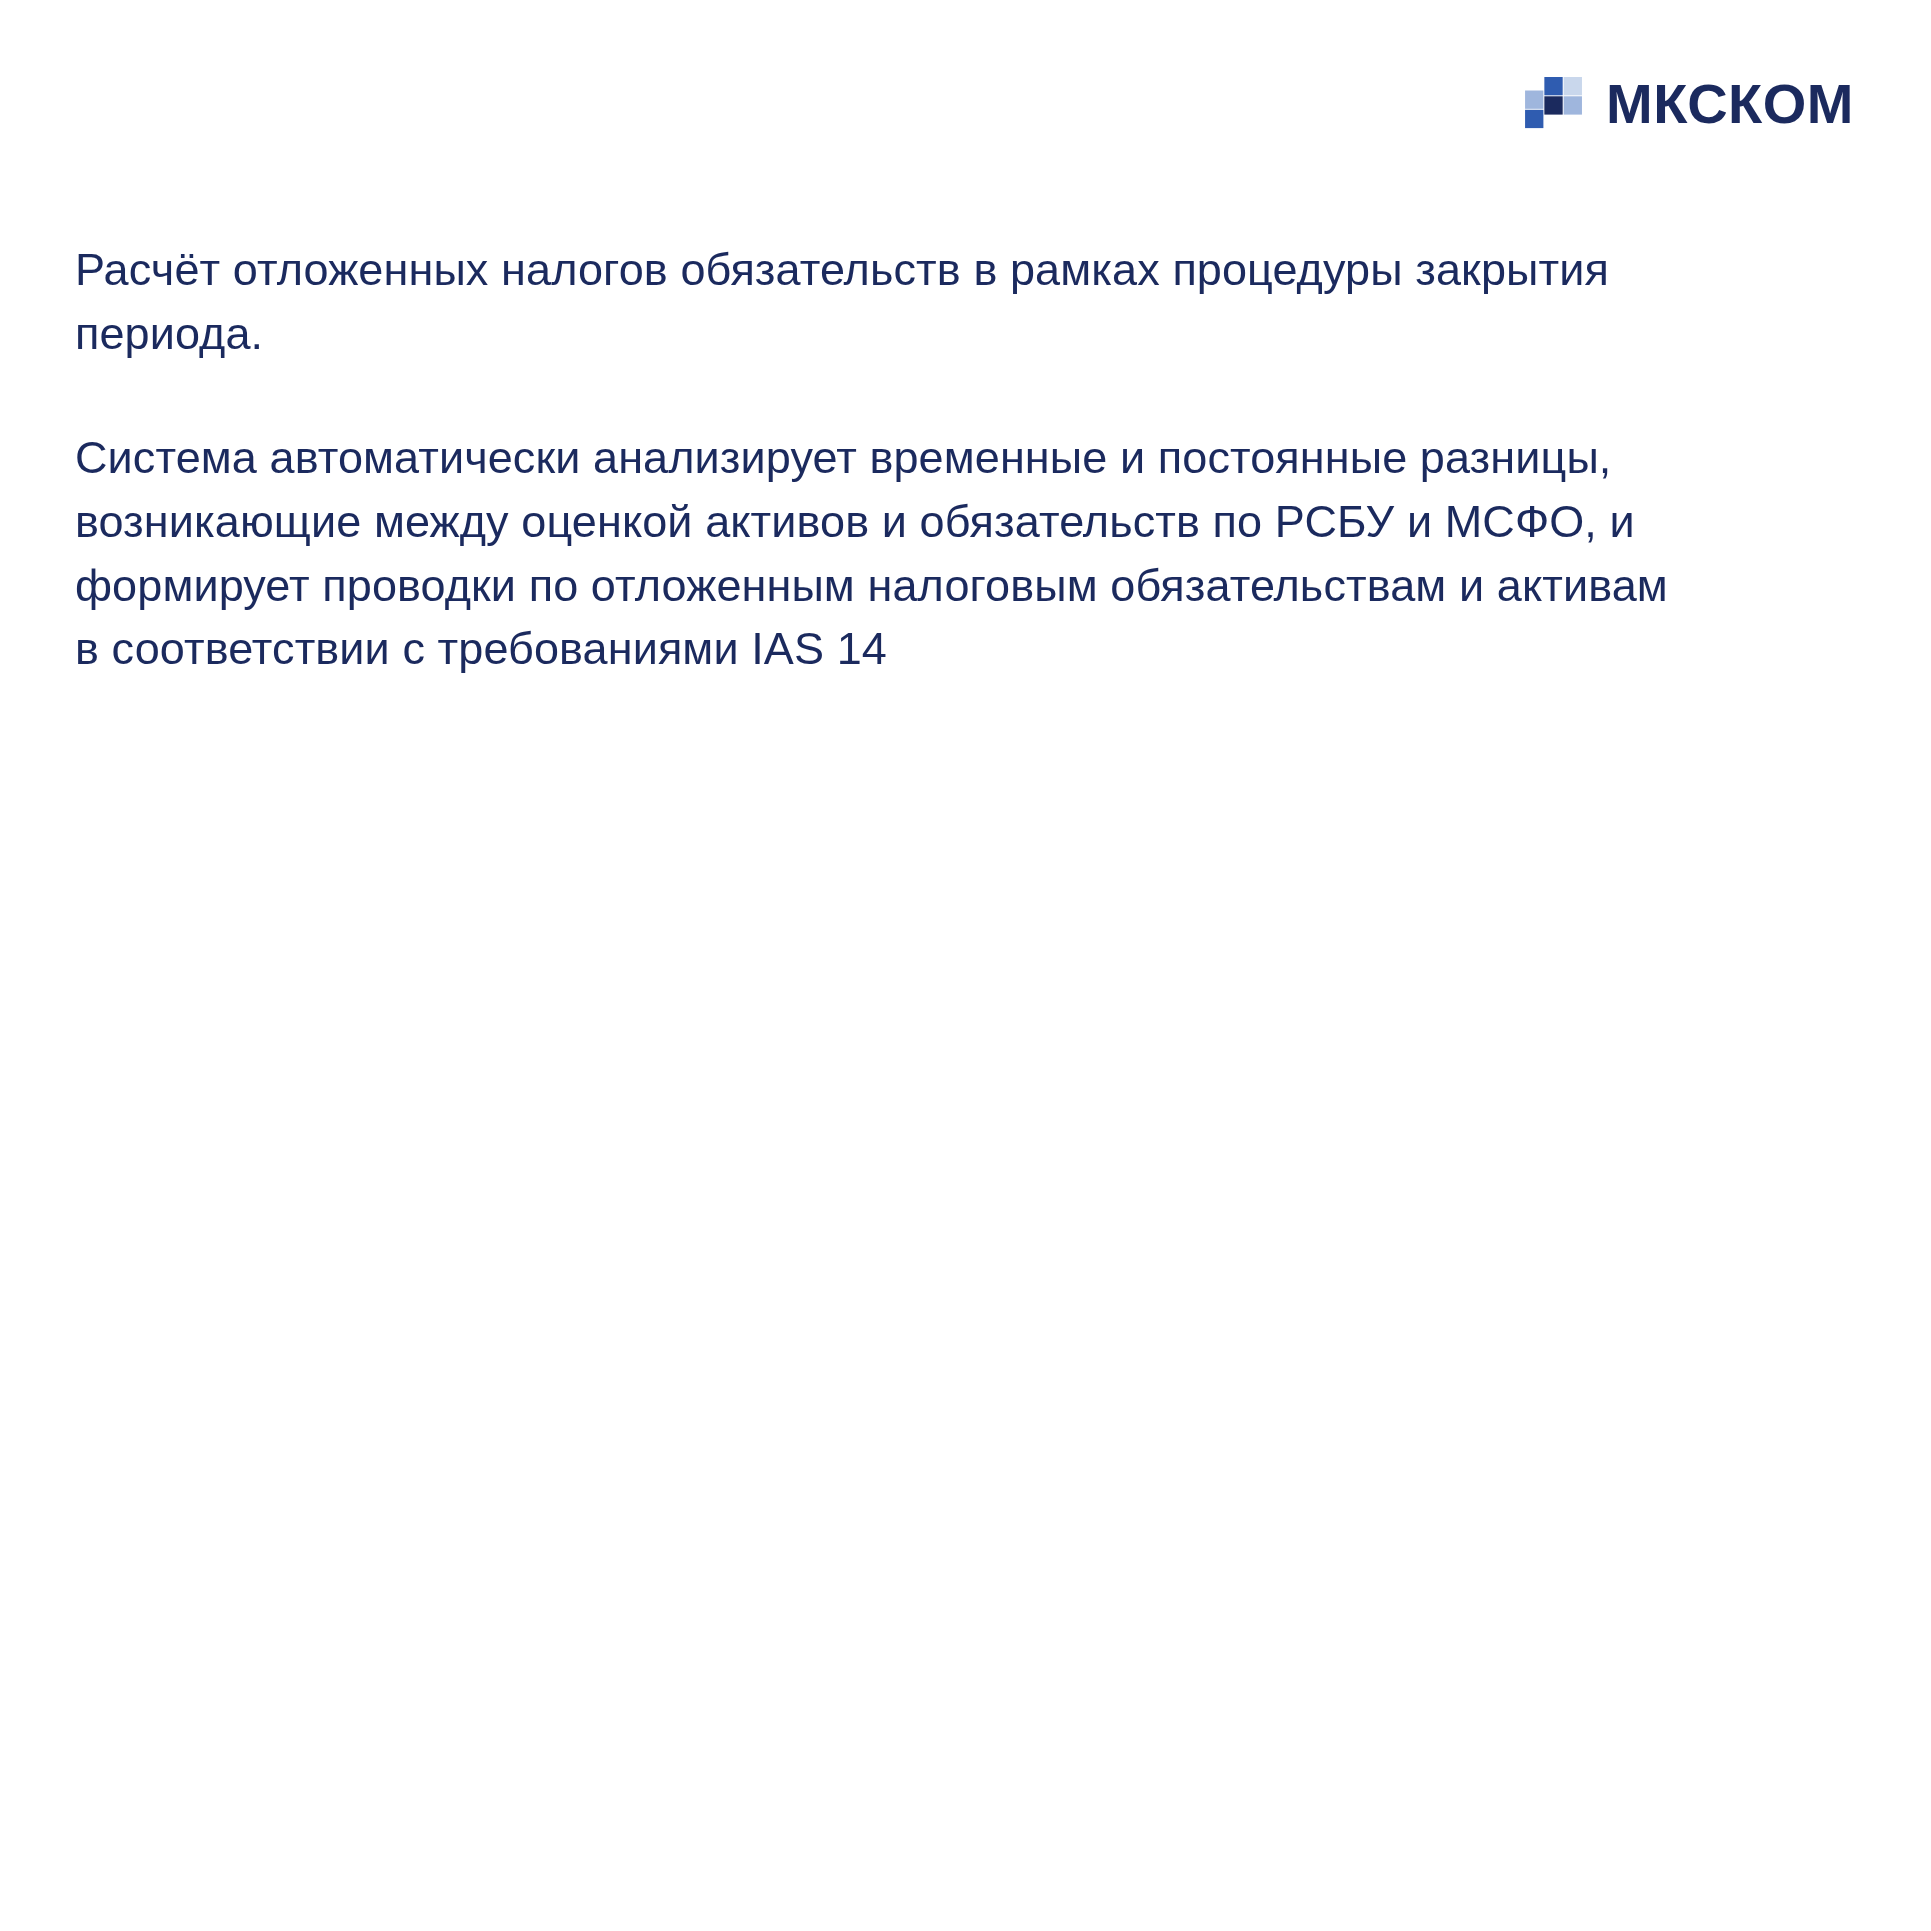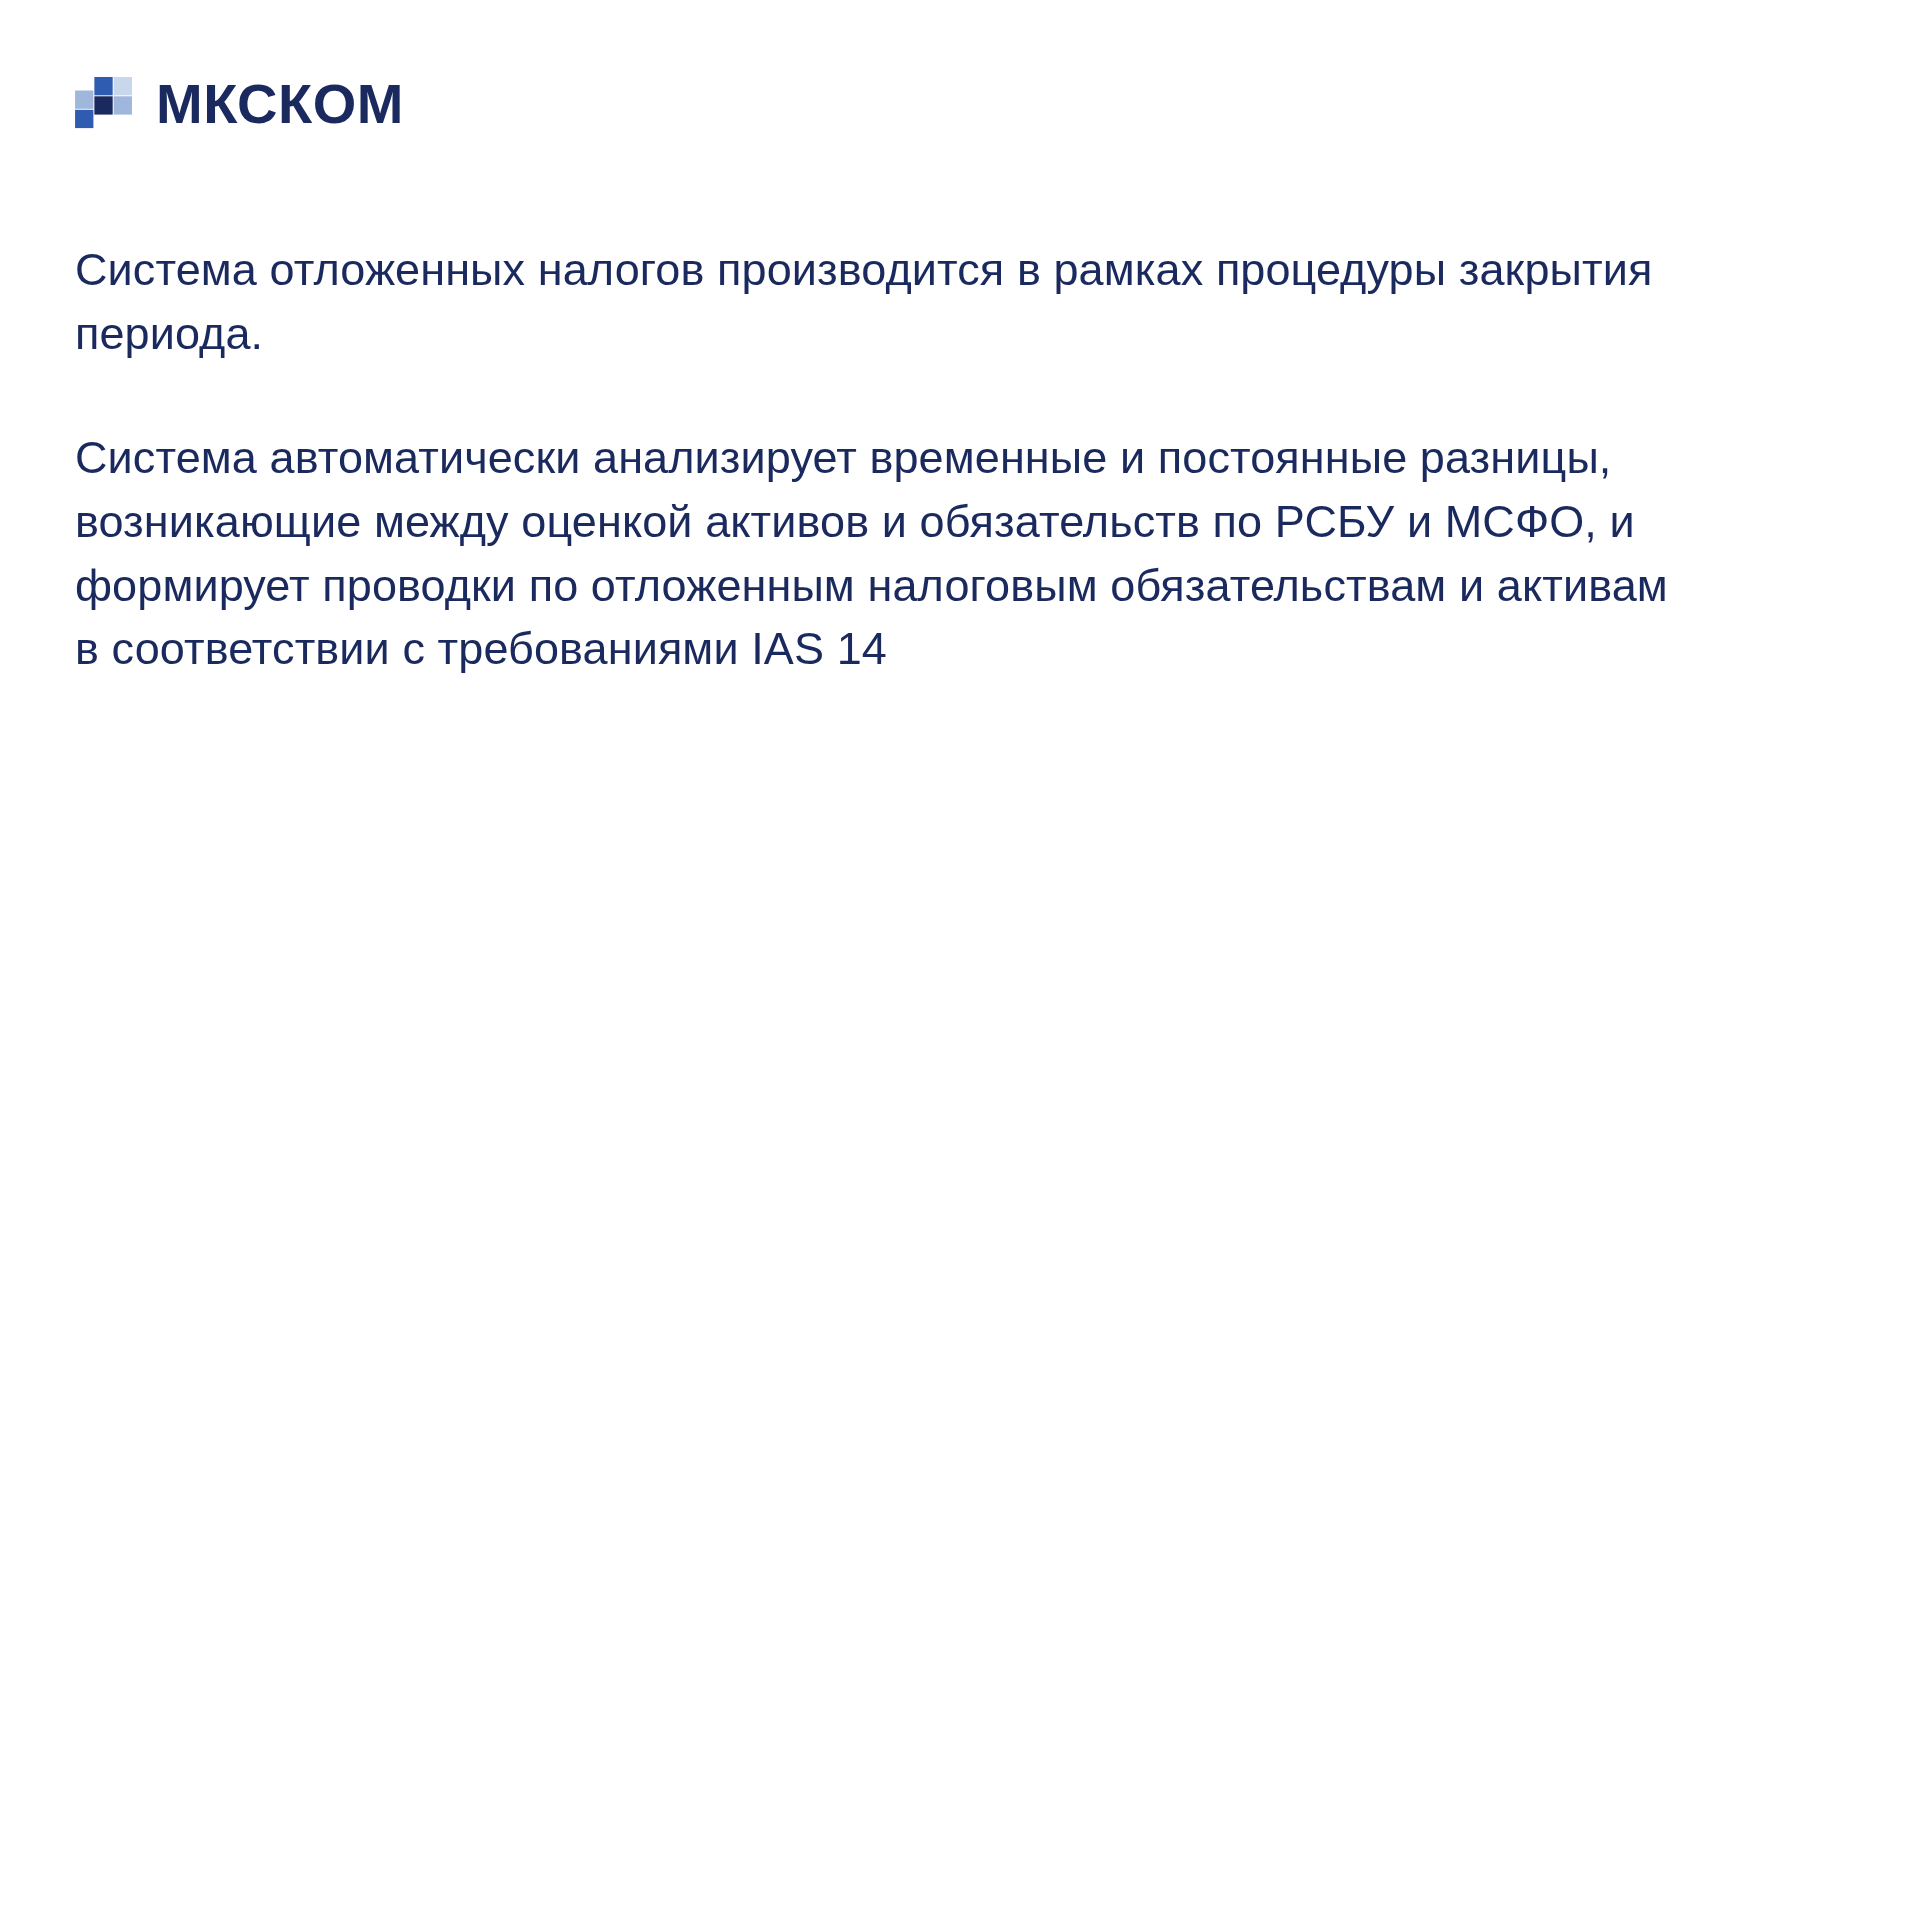--- a/index.html
+++ b/index.html
@@ -21,20 +21,21 @@
     box-sizing: border-box;
     padding: 66px 77px 0 75px;
   }
 
   
   .logo-row {
     display: flex;
     align-items: center;
     gap: 23px;
     height: 75px;
+    justify-content: flex-end;
   }
   .logo-mark {
     width: 58px;
     height: 54px;
     display: block;
     flex: 0 0 auto;
   }
   .logo-text {
     font-size: 56px;
     font-weight: bold;
@@ -71,18 +72,18 @@
       <rect x="20" y="0" width="19" height="19" fill="#2f5cb0"></rect>
       <rect x="20" y="20" width="19" height="19" fill="#1b2a5e"></rect>
       <rect x="0" y="34" width="19" height="19" fill="#2f5cb0"></rect>
       <rect x="40" y="20" width="19" height="19" fill="#9fb6dd"></rect>
       <rect x="40" y="0" width="19" height="19" fill="#c9d7ec"></rect>
     </svg>
     <span class="logo-text">МКСКОМ</span>
   </div>
 
   <div class="content">
-    <p class="para">Система отложенных налогов производится в рамках процедуры закрытия периода.</p>
+    <p class="para">Расчёт отложенных налогов обязательств в рамках процедуры закрытия периода.</p>
     <p class="para">Система автоматически анализирует временные и постоянные разницы, возникающие между оценкой активов и обязательств по РСБУ и МСФО, и формирует проводки по отложенным налоговым обязательствам и активам в соответствии с требованиями IAS 14</p>
   </div>
 
 </div>
 
 
 </body></html>

